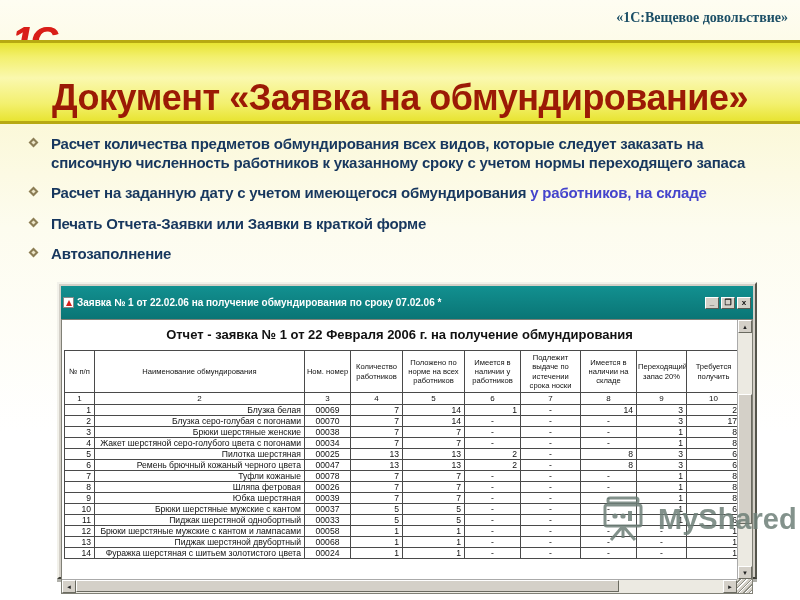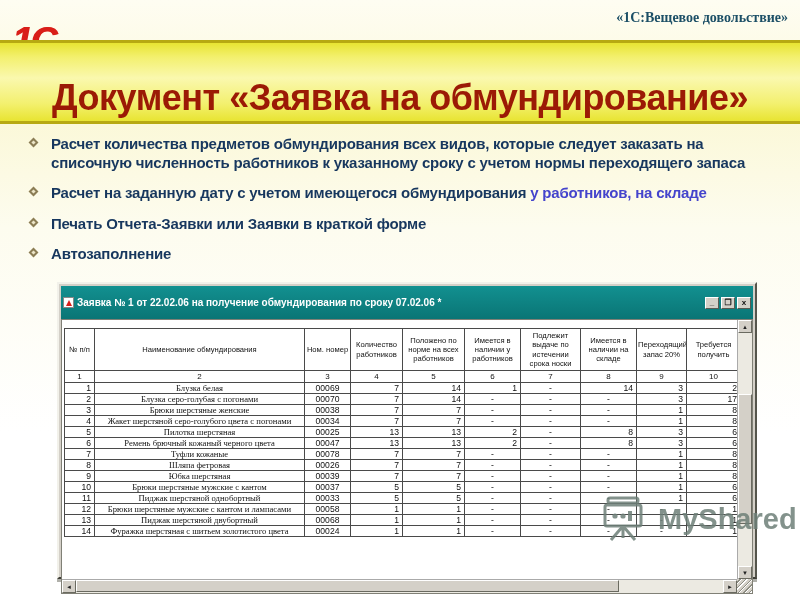--- a/index.html
+++ b/index.html
@@ -74,21 +74,21 @@
   
   .rtable { border-collapse:collapse; margin:8px 1px 0 2px; table-layout:fixed; width:676px; }
   .rtable th, .rtable td { border:1px solid #4a4a4a; color:#111; overflow:hidden; white-space:nowrap; }
   .rtable th {
     font-size:7.6px; font-weight:normal; text-align:center; vertical-align:middle;
     padding:2px 1px; white-space:normal; line-height:1.2; height:42px;
   }
   .numrow td { font-size:8px; text-align:center; height:12px; padding:0 2px; }
   .rtable tbody td { font-size:8.6px; height:11px; padding:0 3px; }
   td.c0 { text-align:right; }
-  td.c1 { text-align:center;font-family:Liberation Serif, serif; }
+  td.c1 { text-align:right; }
   td.c2 { text-align:center; }
   td.c3,td.c4,td.c5,td.c6,td.c7,td.c8,td.c9 { text-align:right; }
   td.dash { text-align:center; }
   .c0{width:30px;} .c1{width:210px;} .c2{width:46px;} .c3{width:52px;} .c4{width:62px;}
   .c5{width:56px;} .c6{width:60px;} .c7{width:56px;} .c8{width:50px;} .c9{width:54px;}
   
   .vscroll {
     position:absolute; top:0; right:0; bottom:14px; width:15px;
     background:#ECEAE2; border-left:1px solid #aaa; display:flex; flex-direction:column;
   }
@@ -160,20 +160,21 @@
       <span class="wicon"></span>
       <span class="wtitle">Заявка № 1 от 22.02.06 на получение обмундирования по сроку 07.02.06  *</span>
       <span class="wbtns">
         <button class="wbtn">_</button>
         <button class="wbtn">❐</button>
         <button class="wbtn">x</button>
       </span>
     </div>
     <div class="wcontent">
       <div class="report">
+        <div class="rh1">Отчет - заявка №  1 от 22 Февраля 2006 г.  на получение обмундирования</div>
         <table class="rtable">
             <colgroup>
               <col class="c0">
               <col class="c1">
               <col class="c2">
               <col class="c3">
               <col class="c4">
               <col class="c5">
               <col class="c6">
               <col class="c7">

